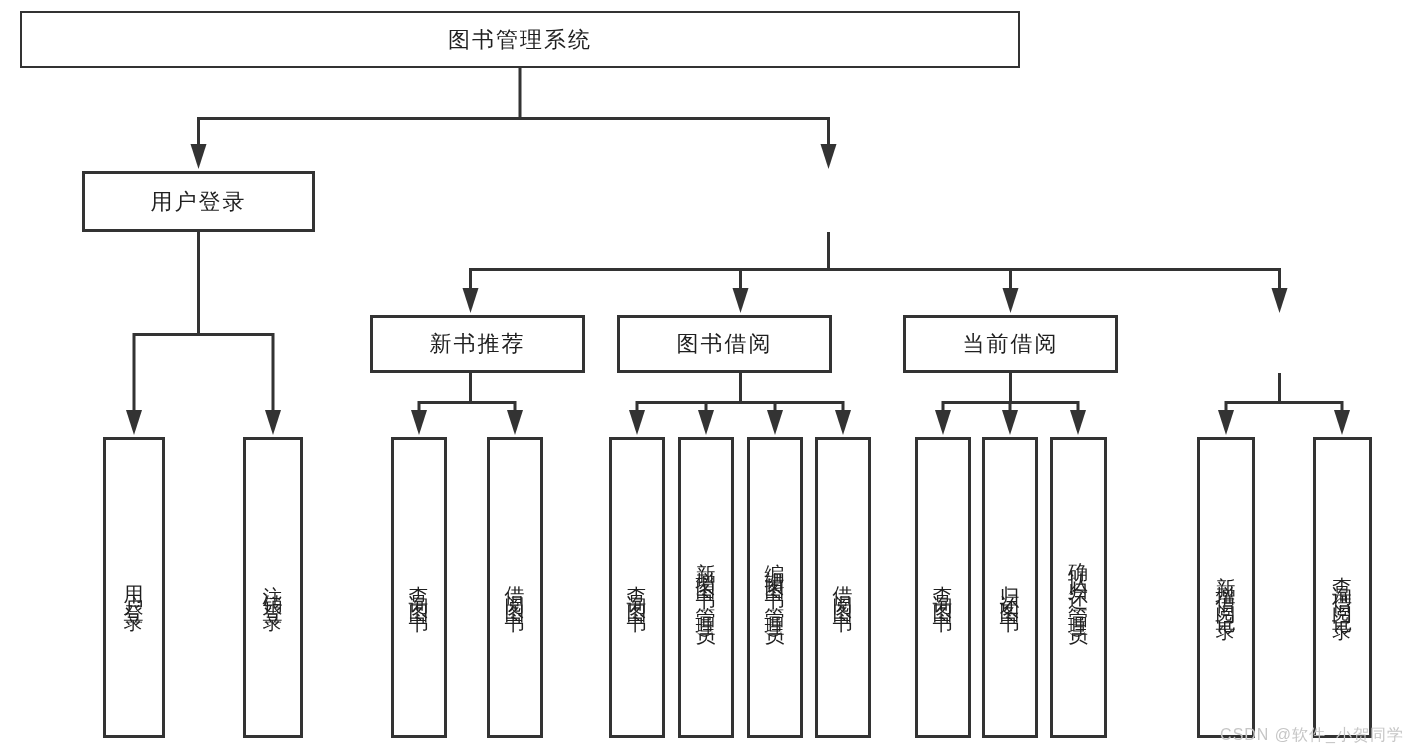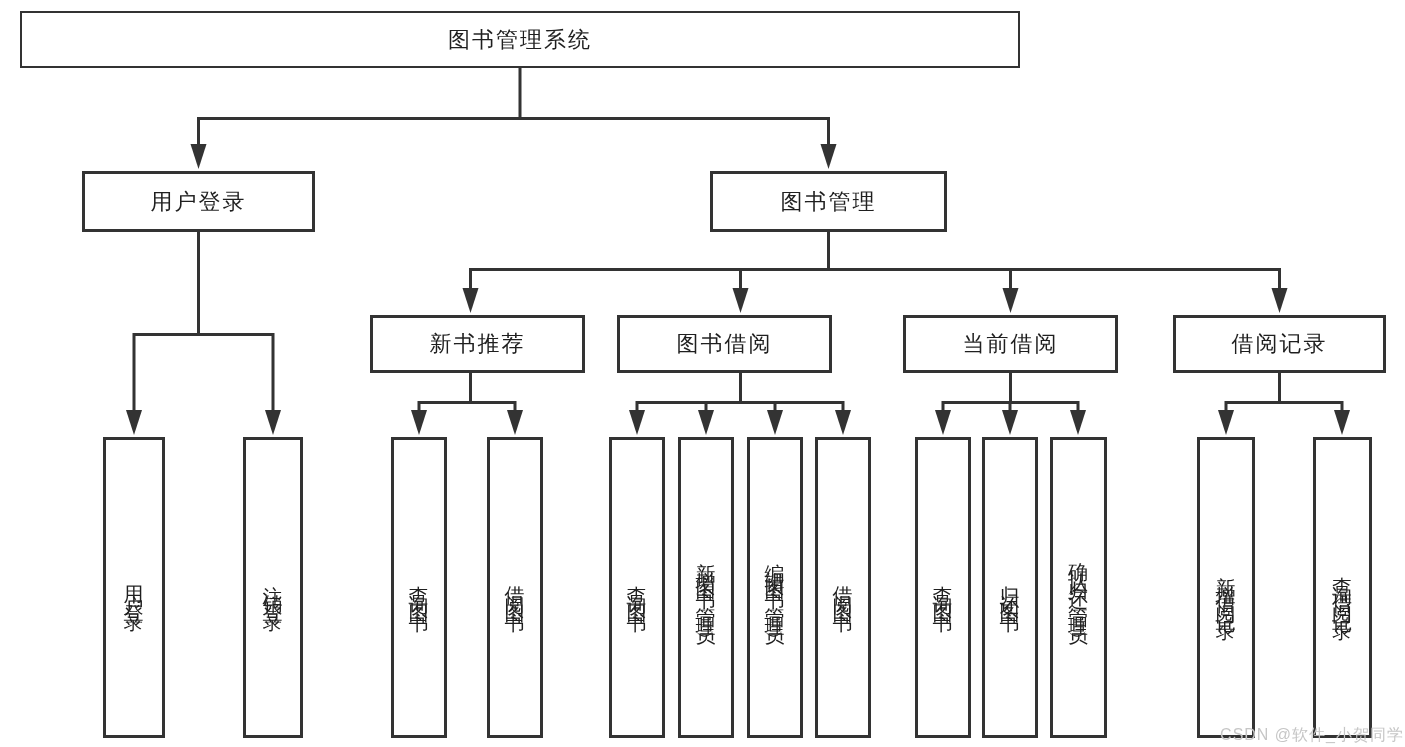--- a/index.html
+++ b/index.html
@@ -87,35 +87,29 @@
     </g>
   </svg>
 
   <div class="node root" style="left:20px; top:11px; width:1000px; height:57px;">
     <span class="hlabel">图书管理系统</span>
   </div>
 
   <div class="node" style="left:82px; top:171px; width:233px; height:61px;">
     <span class="hlabel">用户登录</span>
   </div>
-  <div class="node" style="left:710px; top:171px; width:237px; height:61px;">
-    <span class="hlabel">图书管理</span>
-  </div>
 
   <div class="node" style="left:363px; top:315px; width:215px; height:58px;margin-left:7px;">
     <span class="hlabel">新书推荐</span>
   </div>
   <div class="node" style="left:617px; top:315px; width:215px; height:58px;">
     <span class="hlabel">图书借阅</span>
   </div>
   <div class="node" style="left:903px; top:315px; width:215px; height:58px;">
     <span class="hlabel">当前借阅</span>
-  </div>
-  <div class="node" style="left:1173px; top:315px; width:213px; height:58px;">
-    <span class="hlabel">借阅记录</span>
   </div>
 
   <div class="node" style="left:103px; top:437px; width:62px; height:301px;">
     <span class="vtext">用户登录</span>
   </div>
   <div class="node" style="left:243px; top:437px; width:60px; height:301px;">
     <span class="vtext">注销登录</span>
   </div>
 
   <div class="node" style="left:391px; top:437px; width:56px; height:301px;">

